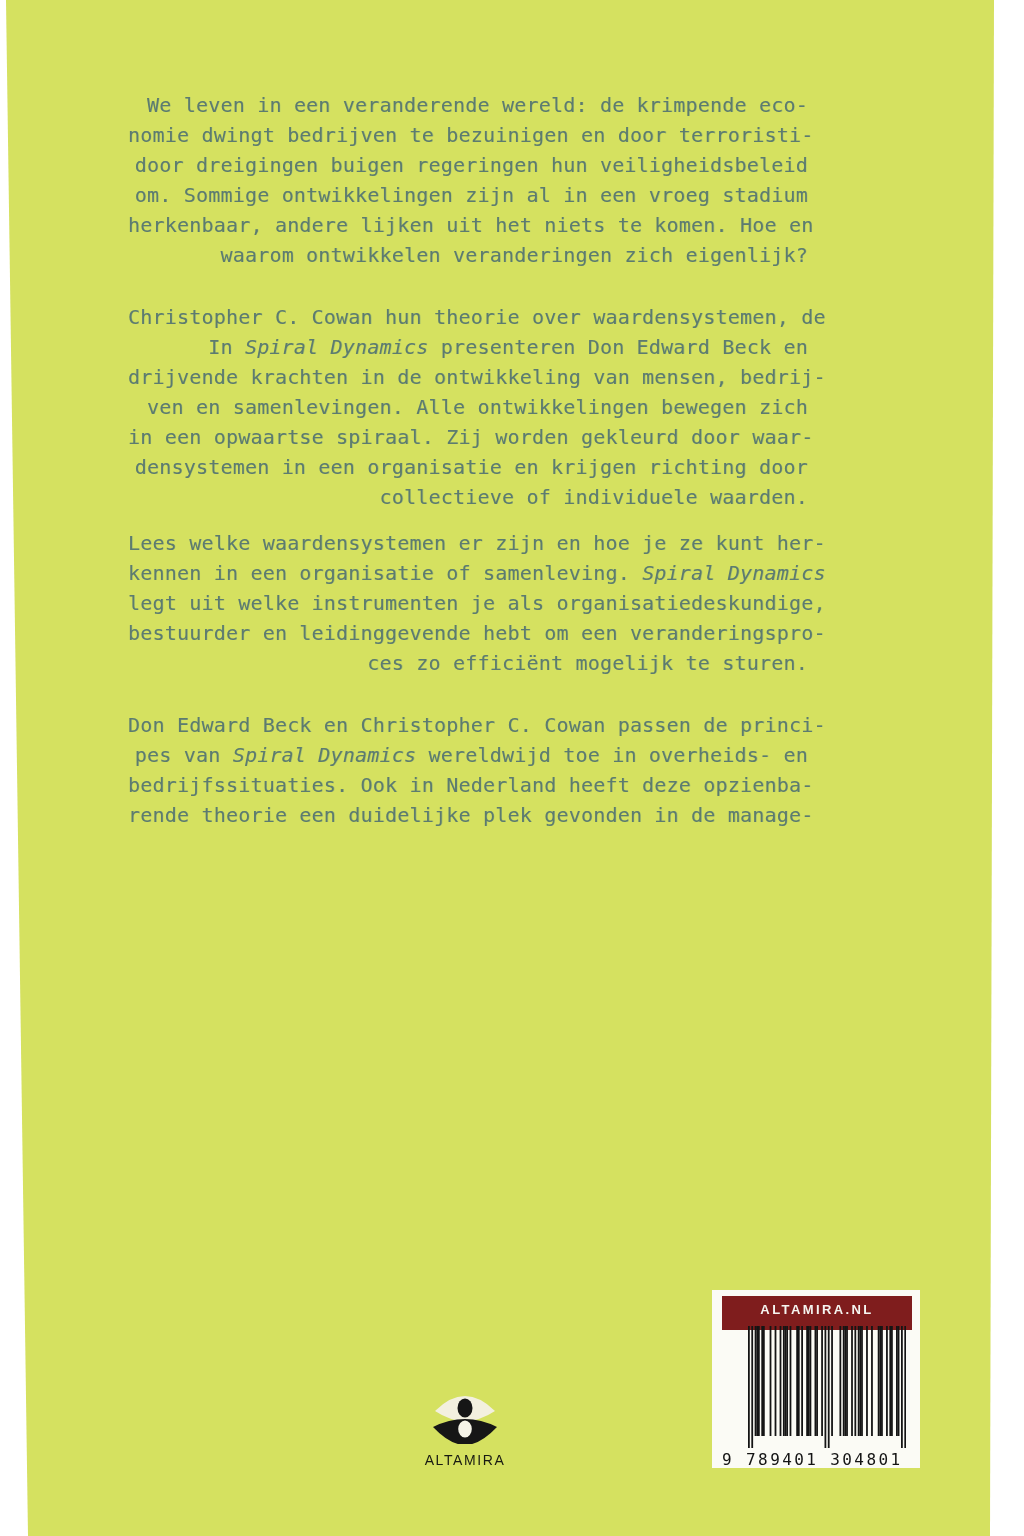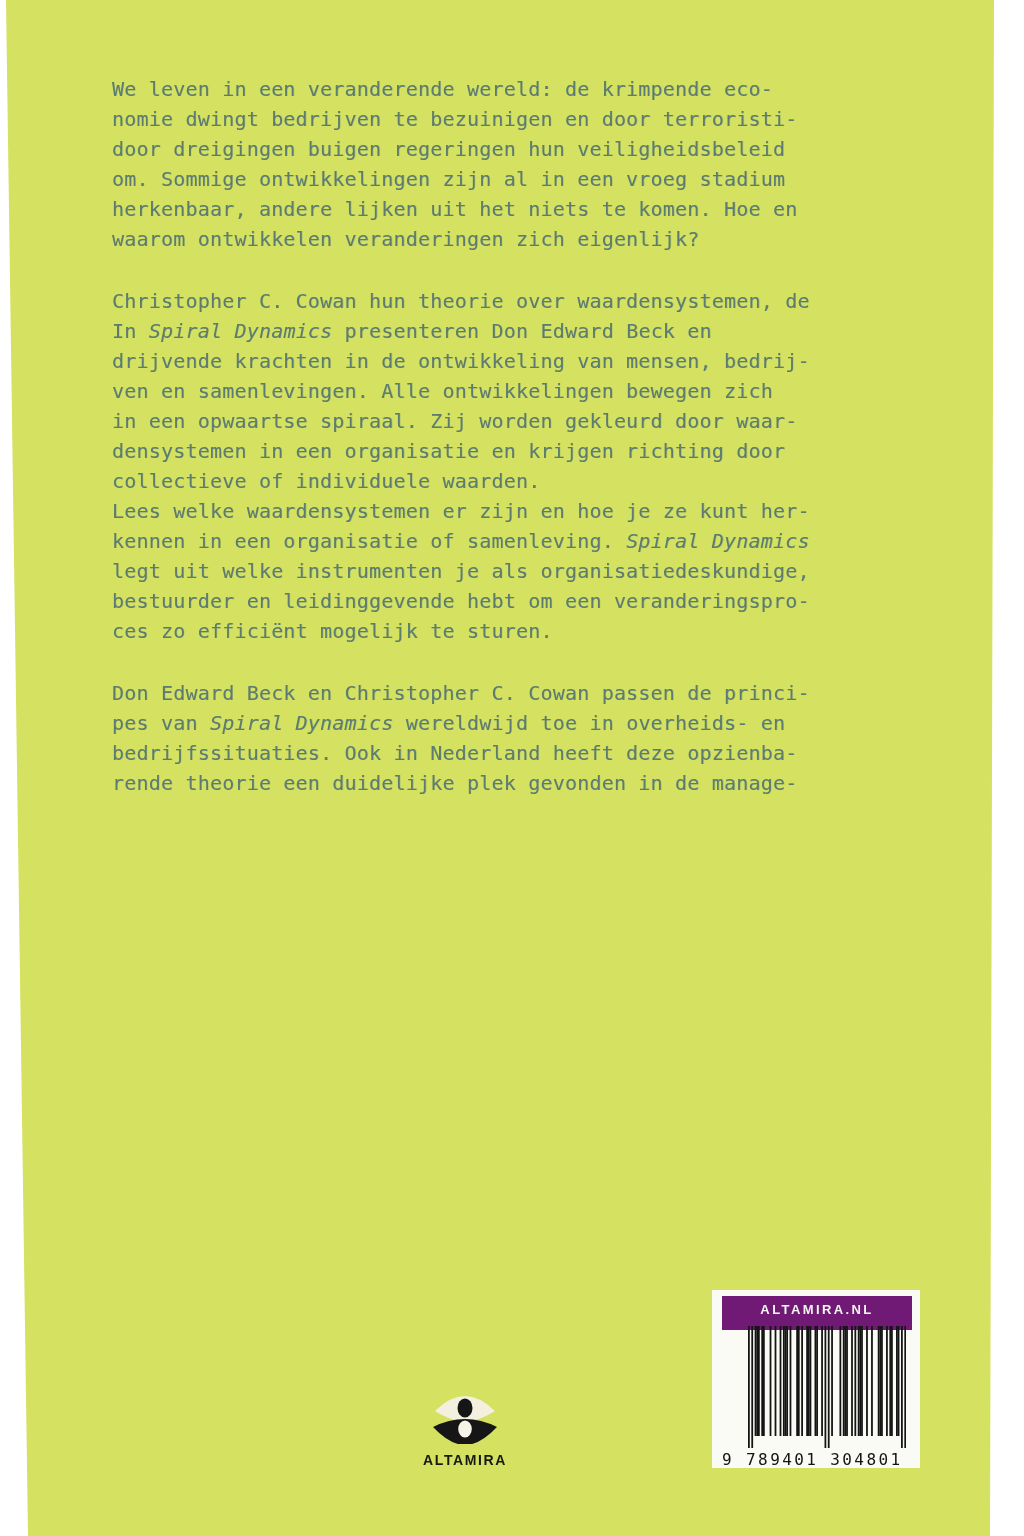--- a/index.html
+++ b/index.html
@@ -21,49 +21,49 @@
   }
   
   .blurb {
     position: absolute;
     left: 112px; top: 74px; width: 712px;
     font-size: 20px; line-height: 30px;
     color: #5d7b70;
     letter-spacing: 0.2px;
     text-shadow: 0.6px 0.3px 0 rgba(90,140,130,0.35);
   }
-  .para { margin: 0; }
+  .para { margin: 16px; text-align: right; }
   .para.gap { margin-bottom: 32px; }
   .line { white-space: pre; }
   .line em { font-style: italic; }
   
   .publisher-block {
     position: absolute;
     left: 397px; top: 1388px; width: 136px;
     text-align: center;
   }
   .publisher-block svg { display: block; margin: 0 auto; }
   .publisher-name {
     margin-top: 8px;
     font-family: "Liberation Sans", sans-serif;
-    font-weight: bold;
+    font-weight: normal;
     font-size: 14px;
     letter-spacing: 1.6px;
     color: #181a12;
   }
   
   .barcode-box {
     position: absolute;
     left: 712px; top: 1290px; width: 208px; height: 178px;
     background: #fbfbf5;
   }
   .site-band {
     position: absolute;
     left: 10px; right: 8px; top: 6px; height: 34px;
-    background: #701a75;
+    background: #7f1d1d;
     color: #f5f5f0;
     font-family: "Liberation Sans", sans-serif;
     font-weight: bold;
     font-size: 13px;
     letter-spacing: 2.4px;
     line-height: 27px;
     text-align: center;
   }
   .bars {
     position: absolute;

